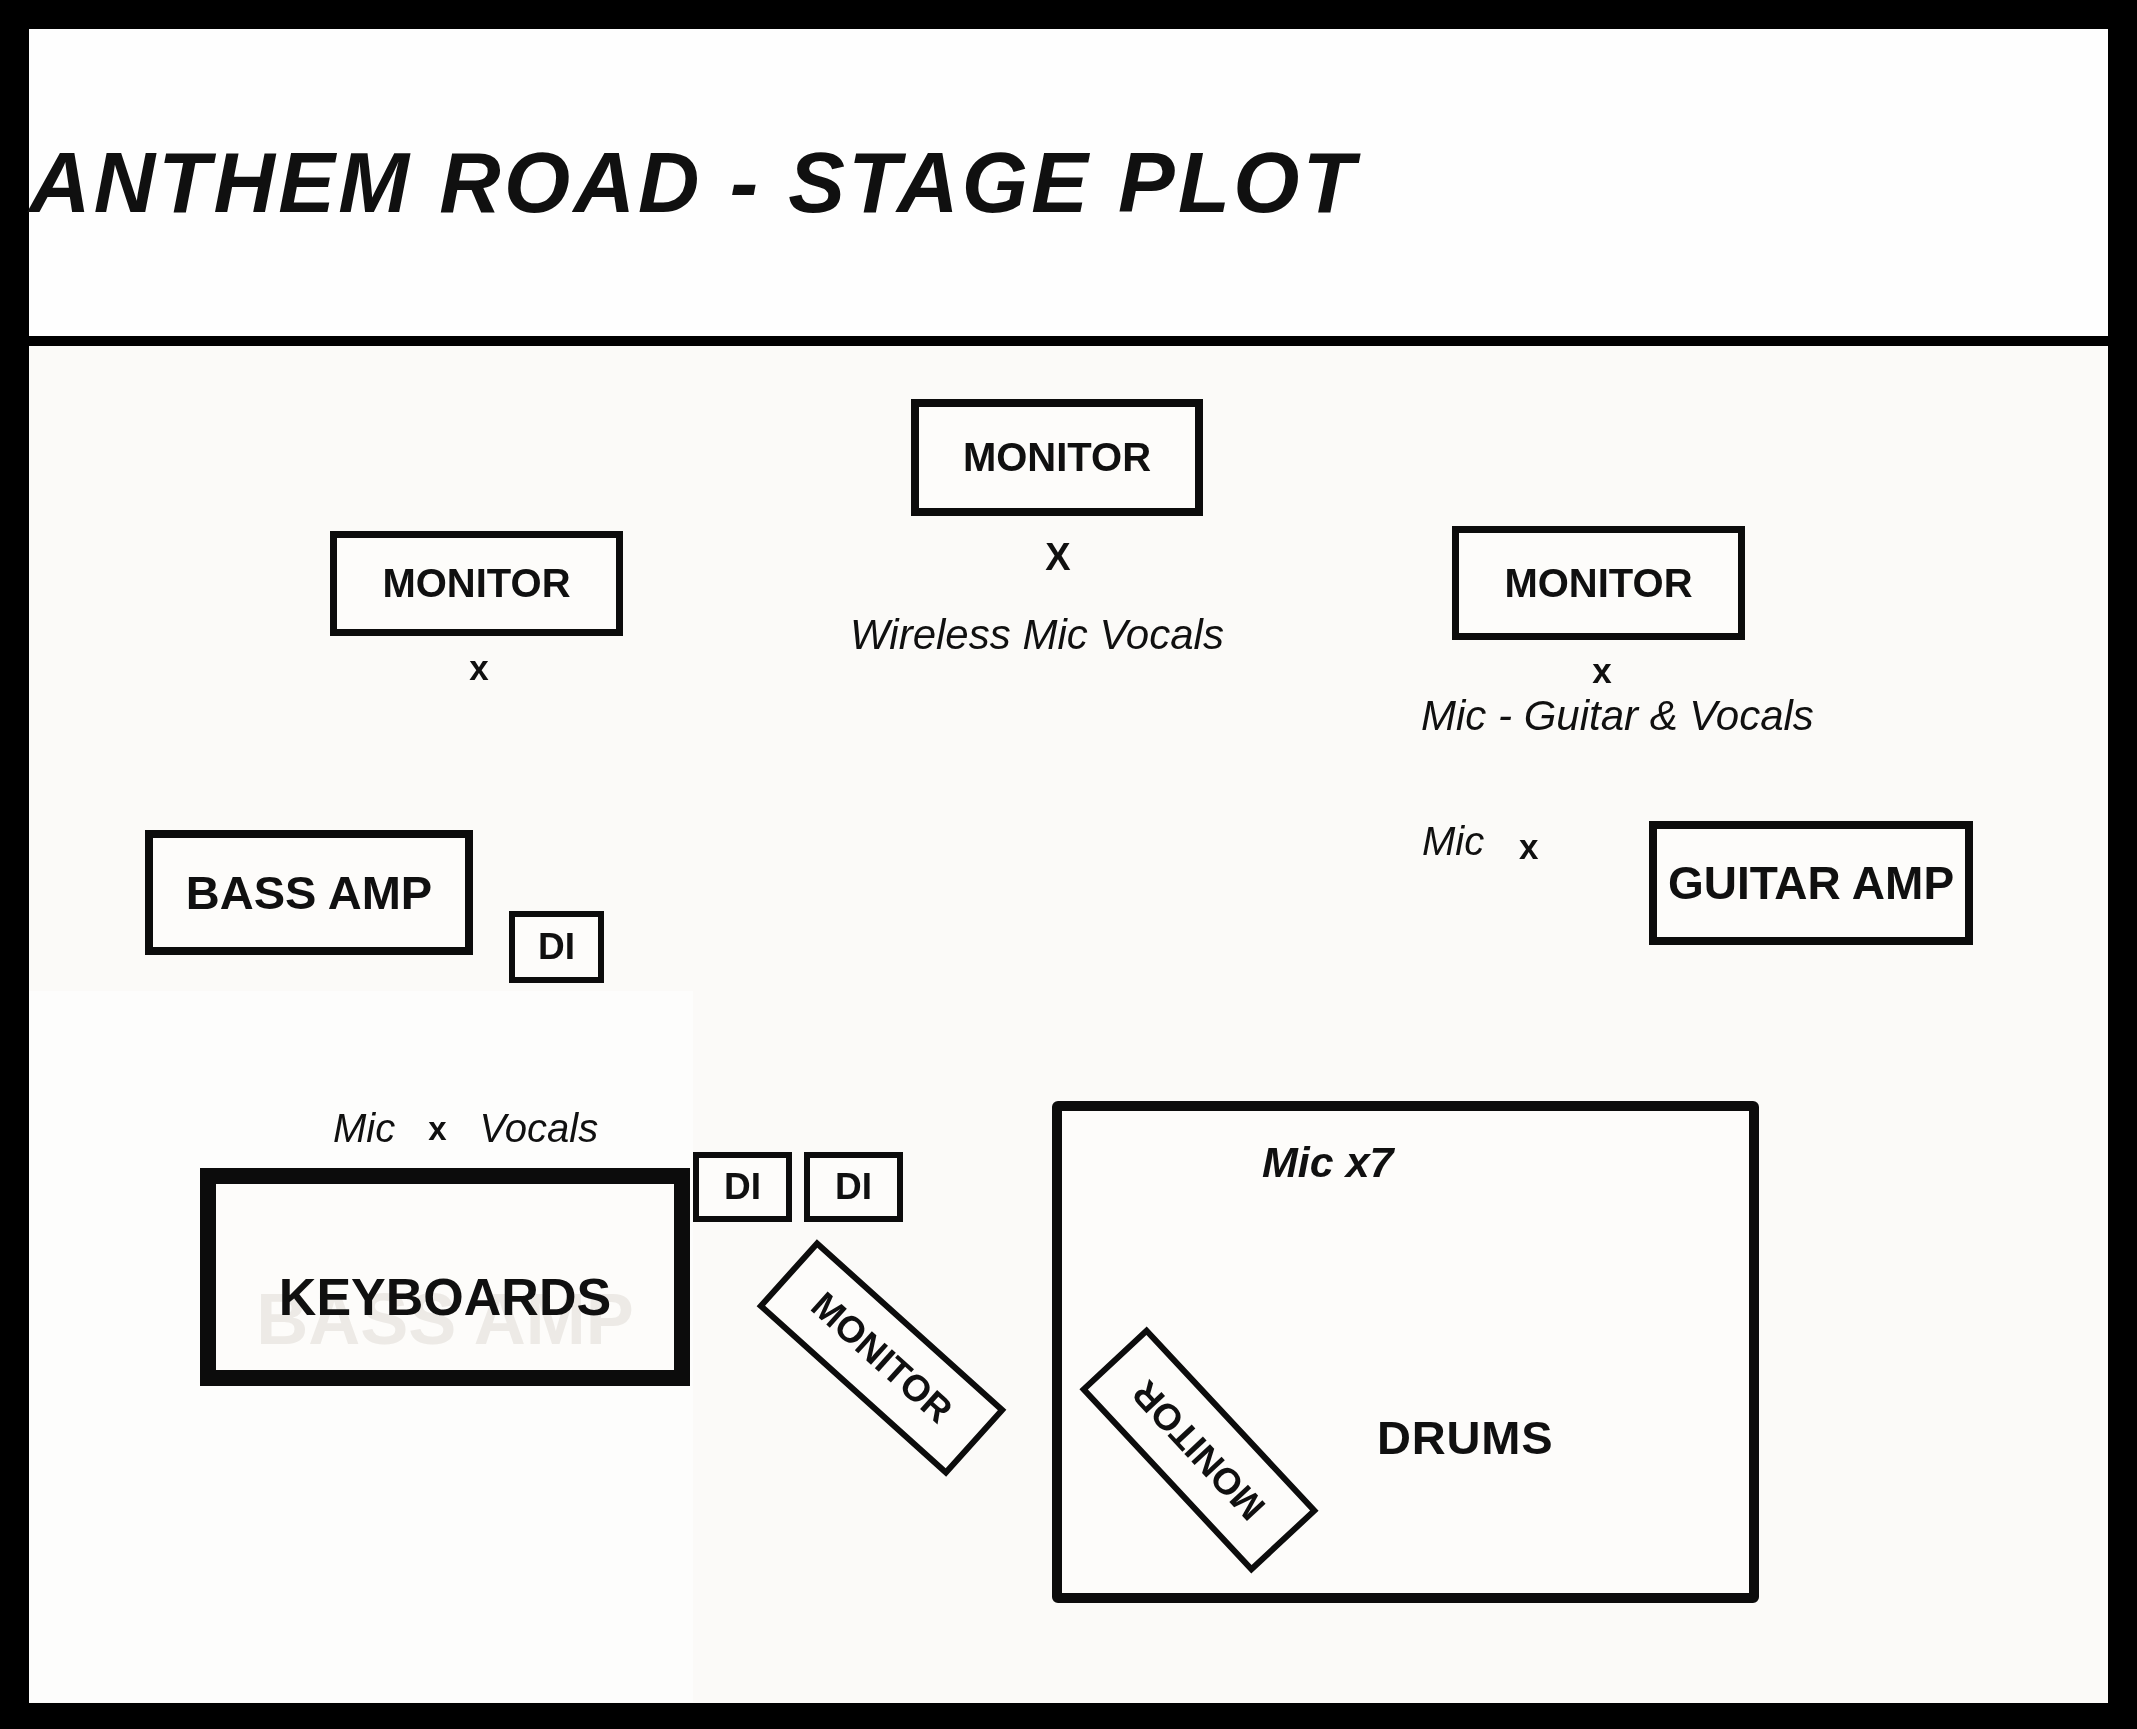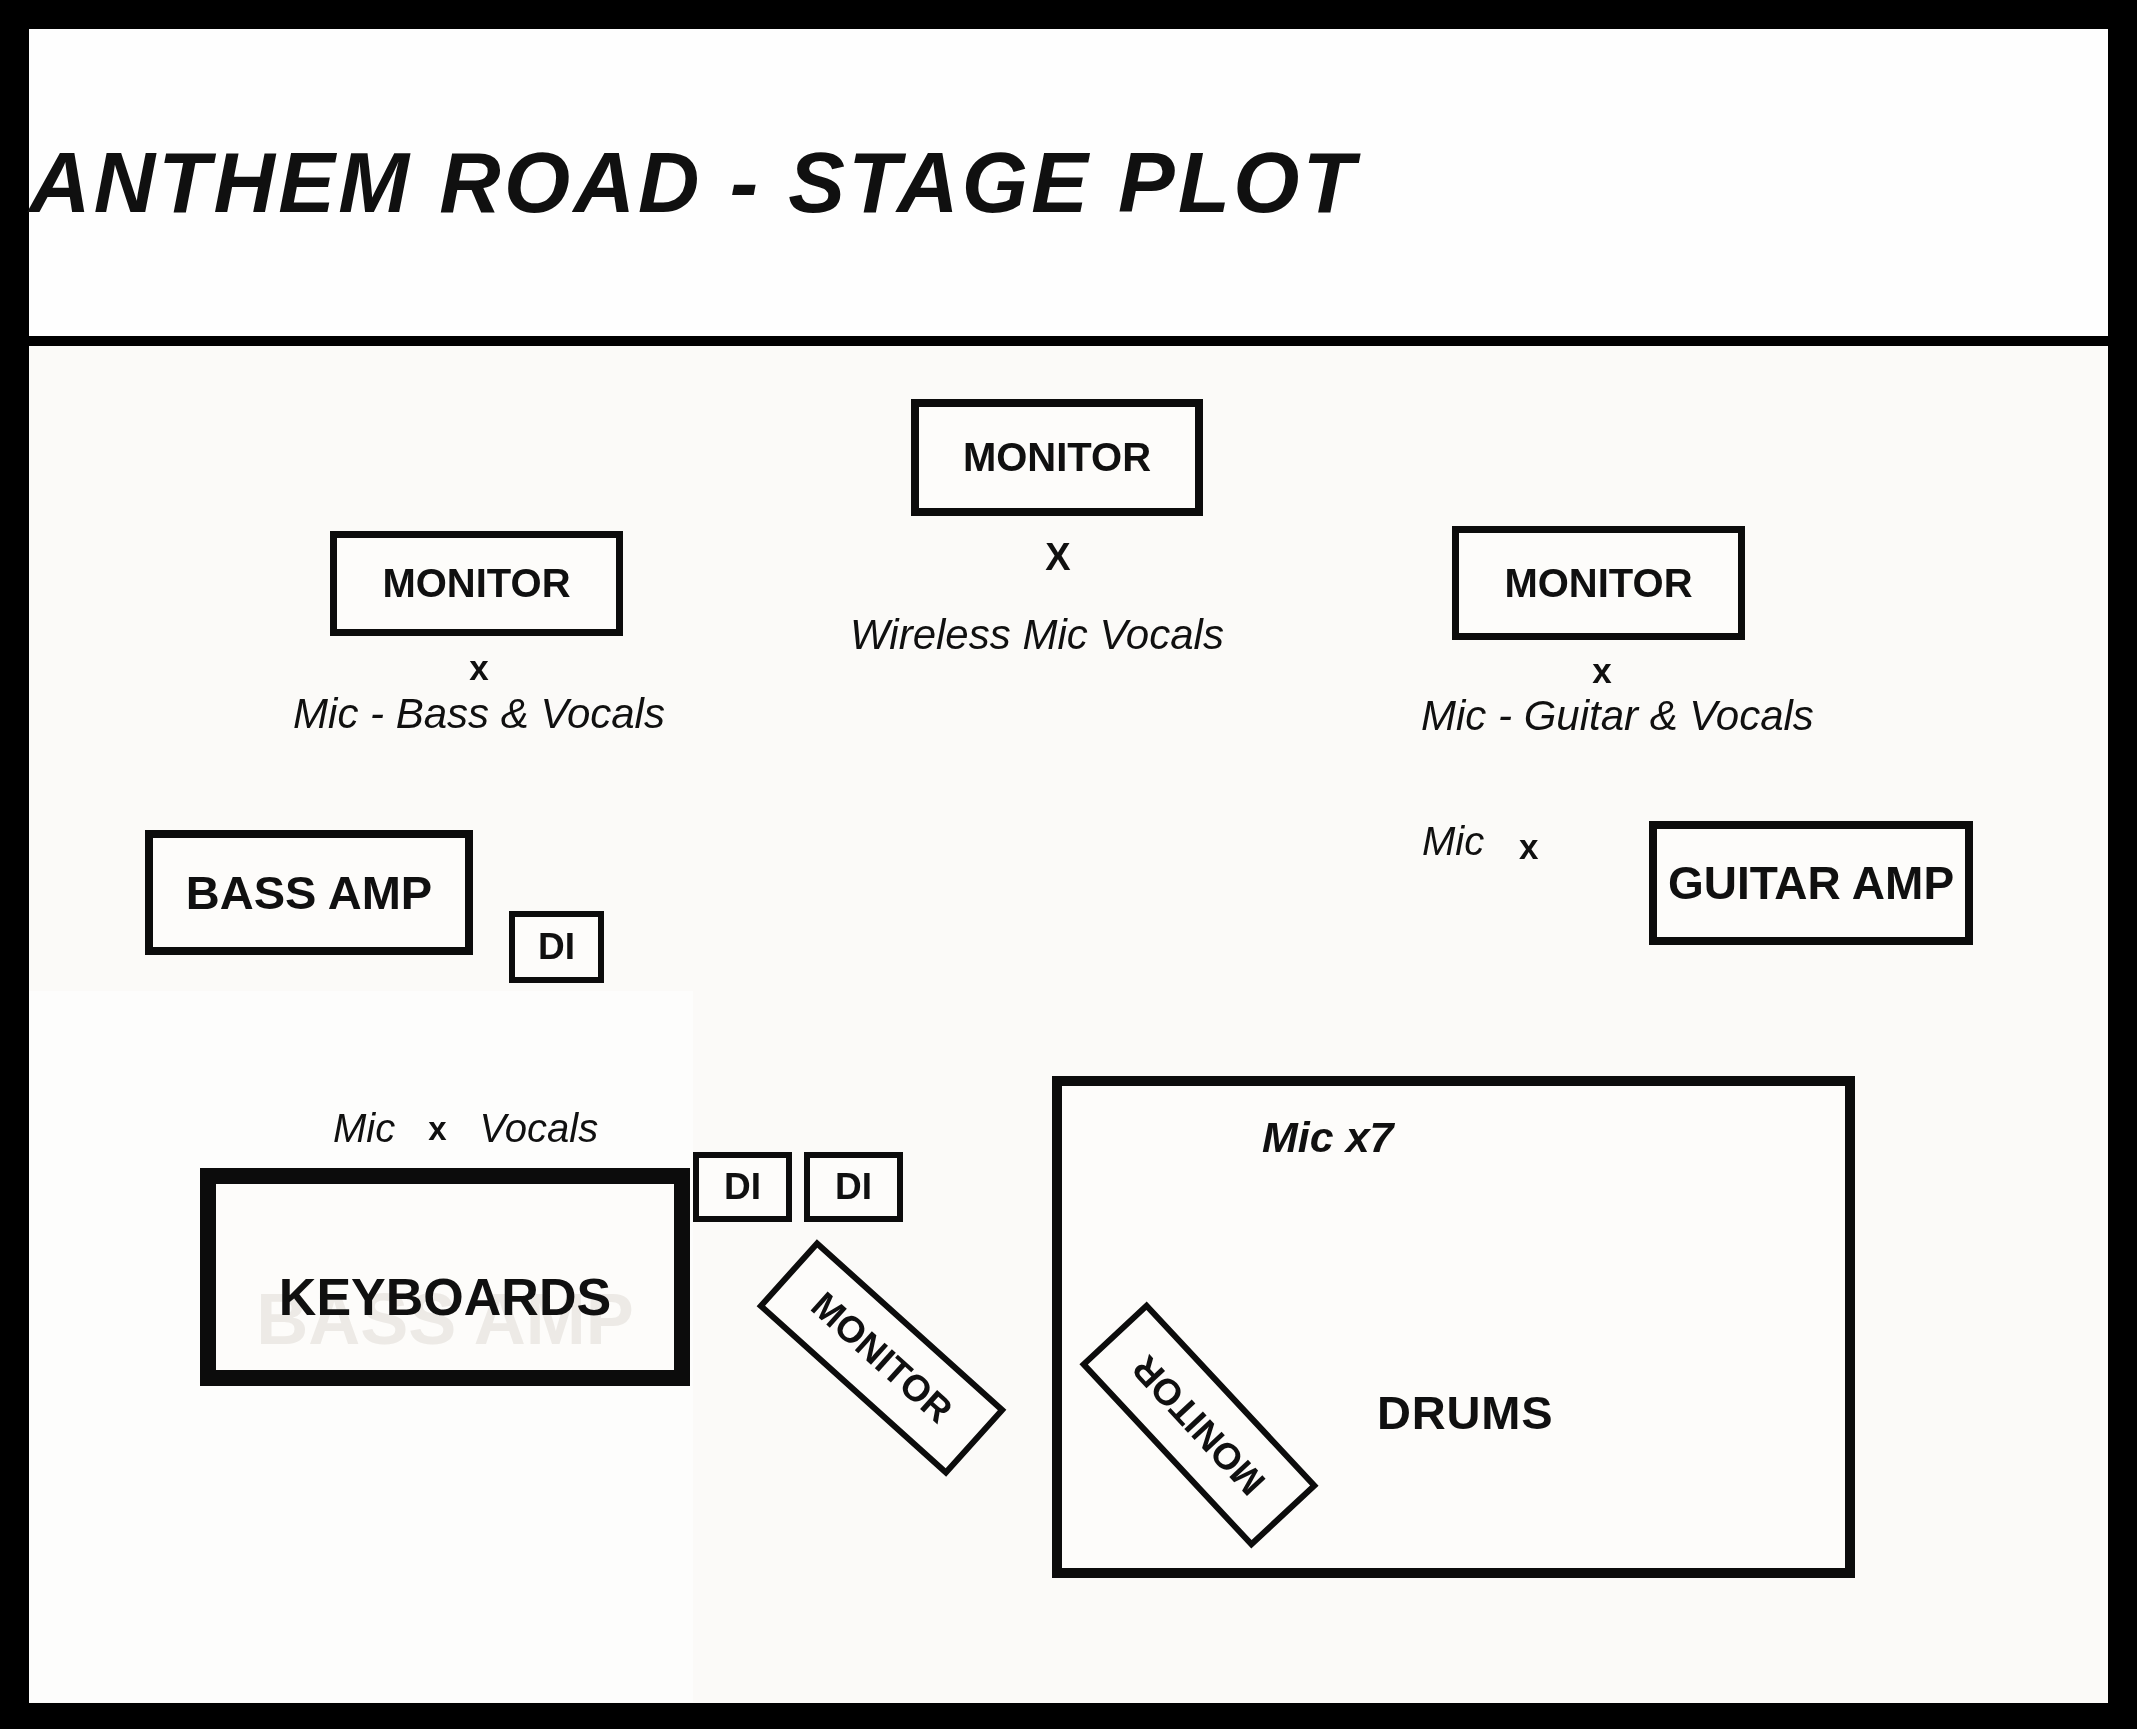--- a/index.html
+++ b/index.html
@@ -69,21 +69,21 @@
   #keyboards-watermark{
     position:absolute;left:50%;top:94px;transform:translateX(-50%);
     font-size:72px;font-weight:bold;color:var(--watermark,#edeae6);
     white-space:nowrap;z-index:0;
   }
   #keyboards-label{position:relative;z-index:1;margin-top:40px;}
   #monitor-rot-keys{
     left:725px;top:967px;width:255px;height:90px;border-width:6.7px;
     font-size:37px;transform:rotate(42deg);
   }
-  #drums{left:1023px;top:730px;width:803px;height:502px;border-width:10px;display:block;}
+  #drums{left:1023px;top:755px;width:707px;height:502px;border-width:10px;display:block;border-radius:6px;}
   #drums-mic{
     position:absolute;left:200px;top:27px;font-size:43px;
     font-weight:bold;font-style:italic;color:var(--text,#101010);white-space:nowrap;
   }
   #drums-label{
     position:absolute;left:315px;top:299px;font-size:47px;
     font-weight:bold;color:var(--text,#101010);letter-spacing:0.8px;white-space:nowrap;
   }
   #monitor-rot-drums{
     position:absolute;left:11px;top:293px;width:252px;height:92px;
@@ -110,21 +110,20 @@
     <div class="box" id="monitor-center">
       <span>MONITOR</span>
     </div>
     <div class="xmark" id="x-center">X</div>
     <div class="cap" id="cap-center">Wireless Mic Vocals</div>
 
     <div class="box" id="monitor-left">
       <span>MONITOR</span>
     </div>
     <div class="xmark" id="x-left">x</div>
-    <div class="cap" id="cap-left">Mic - Bass &amp; Vocals</div>
 
     <div class="box" id="monitor-right">
       <span>MONITOR</span>
     </div>
     <div class="xmark" id="x-right">x</div>
     <div class="cap" id="cap-right">Mic - Guitar &amp; Vocals</div>
 
     <div class="box" id="bass-amp">
       <span>BASS AMP</span>
     </div>

